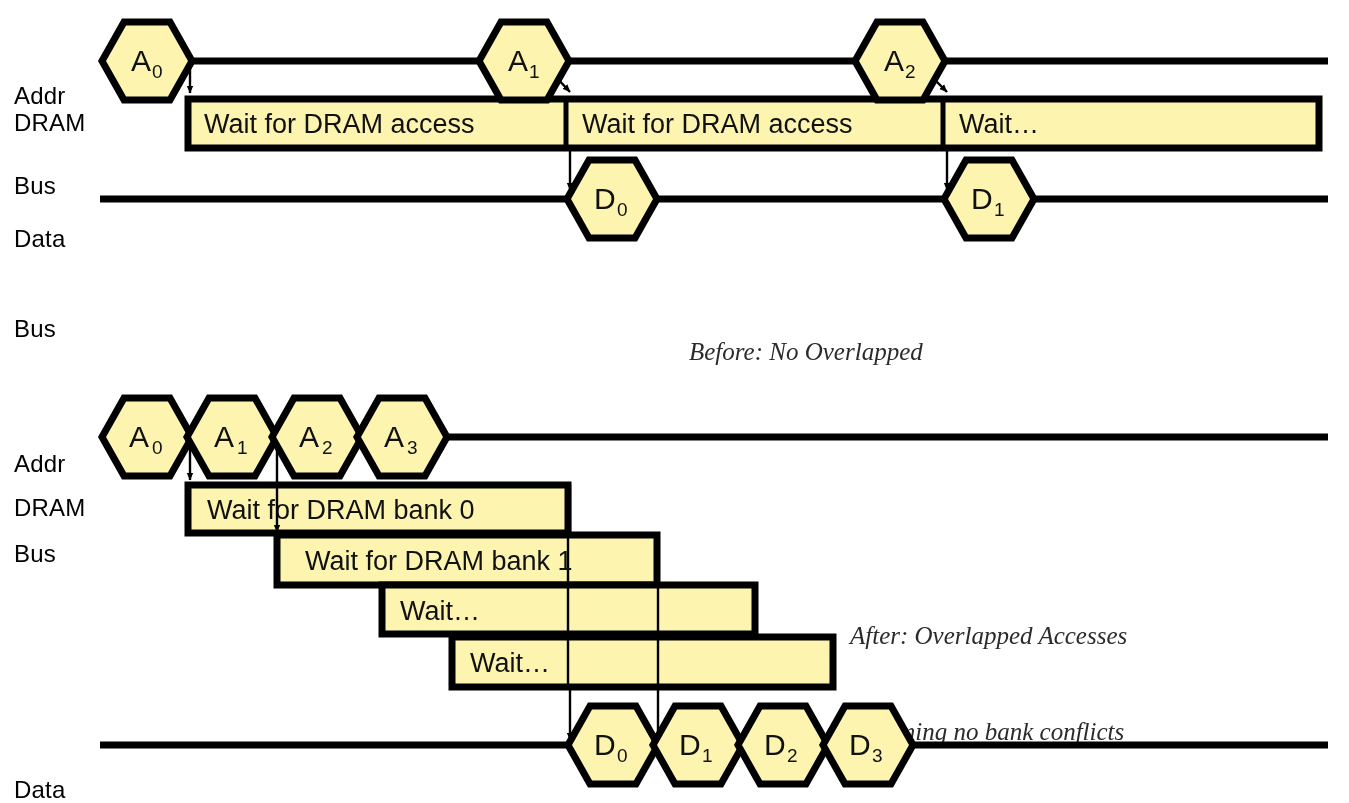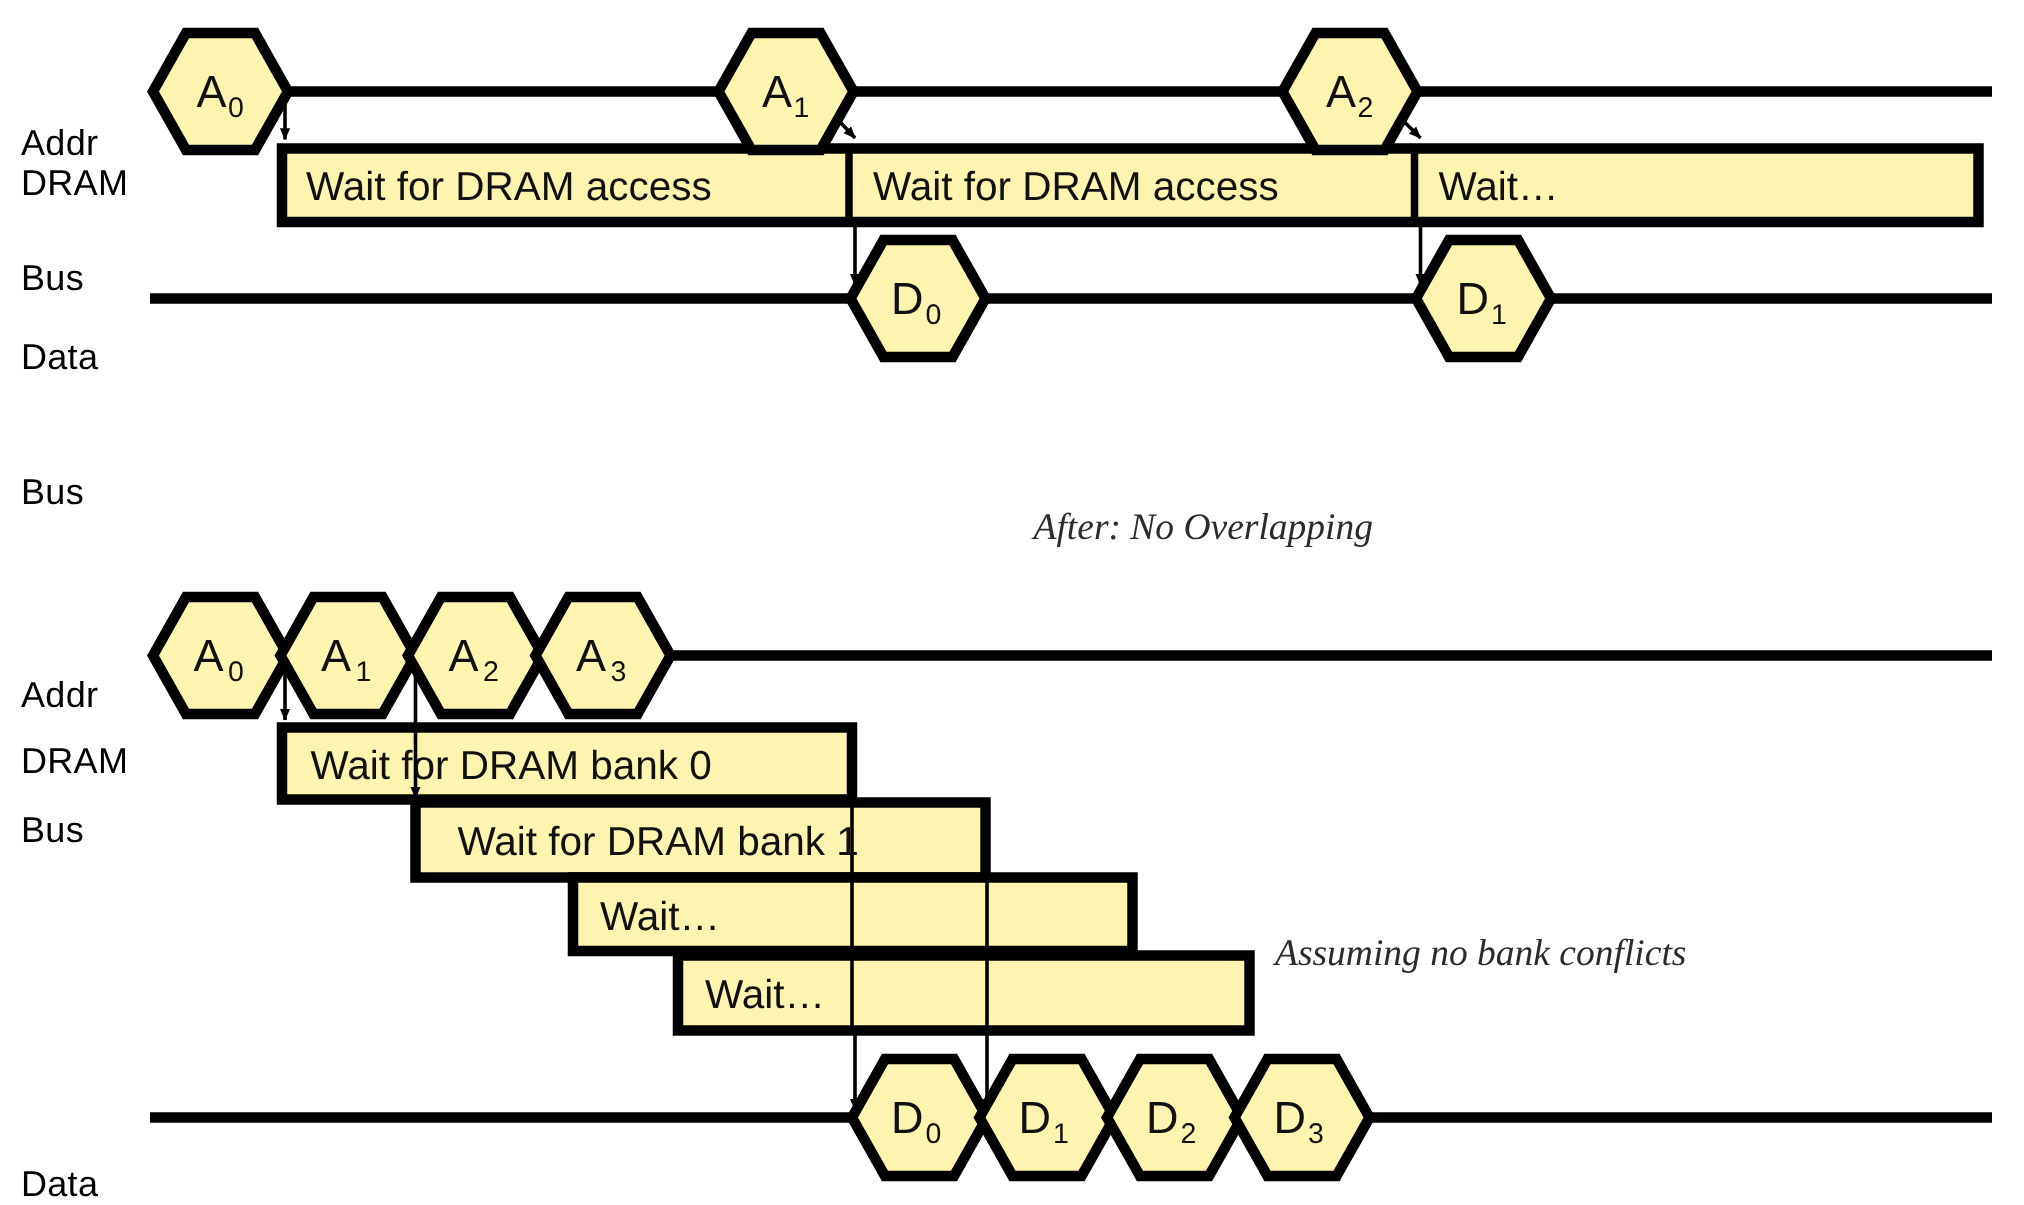--- a/index.html
+++ b/index.html
@@ -34,23 +34,24 @@
     <div>Addr</div>
     <div>Bus</div>
   </div>
   <div class="lbl" style="left:14px;top:493px;">DRAM</div>
   <div class="lbl" style="left:14px;top:715px;">
     <div>Data</div>
     
   </div>
 
   <div class="cap" style="left:689px;top:272px;">
-    <div>After: No Overlapping</div>
+    <div>Before: No Overlapped</div>
   </div>
   <div class="cap" style="left:850px;top:556px;">
+    <div>After: Overlapped Accesses</div>
     <div>Assuming no bank conflicts</div>
   </div>
 
   <svg width="1349" height="803" viewBox="0 0 1349 803">
     <defs>
       <marker id="ah" markerWidth="9" markerHeight="9" refX="7.5" refY="4" orient="auto" markerUnits="userSpaceOnUse">
         <path d="M0,0.6 L8,4 L0,7.4 z" fill="#000"></path>
       </marker>
     </defs>
 

